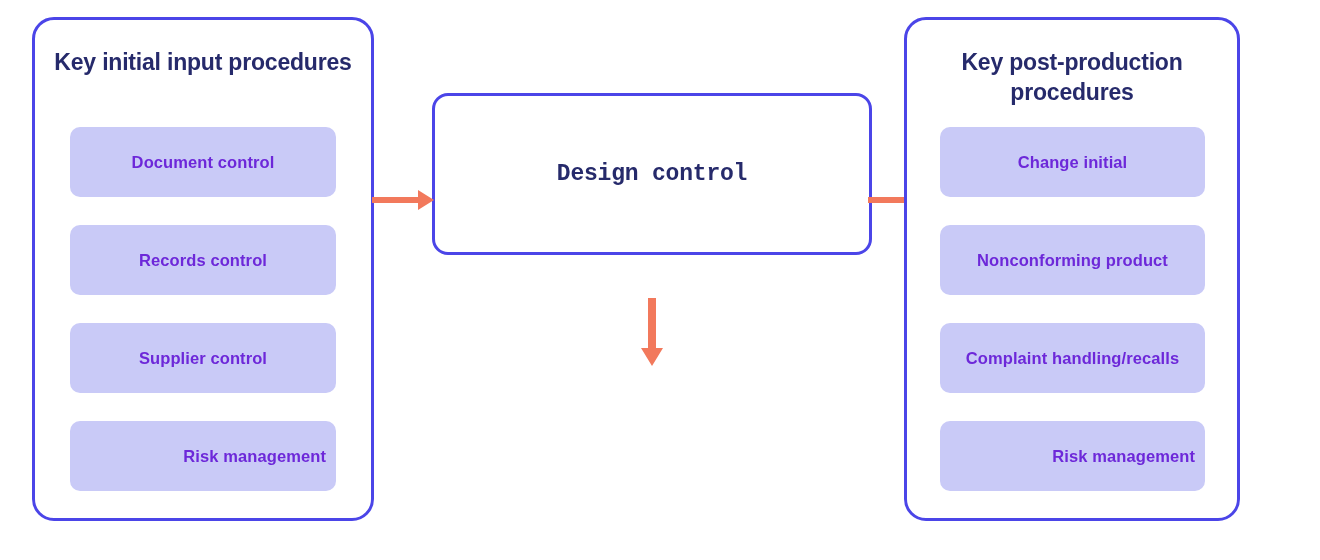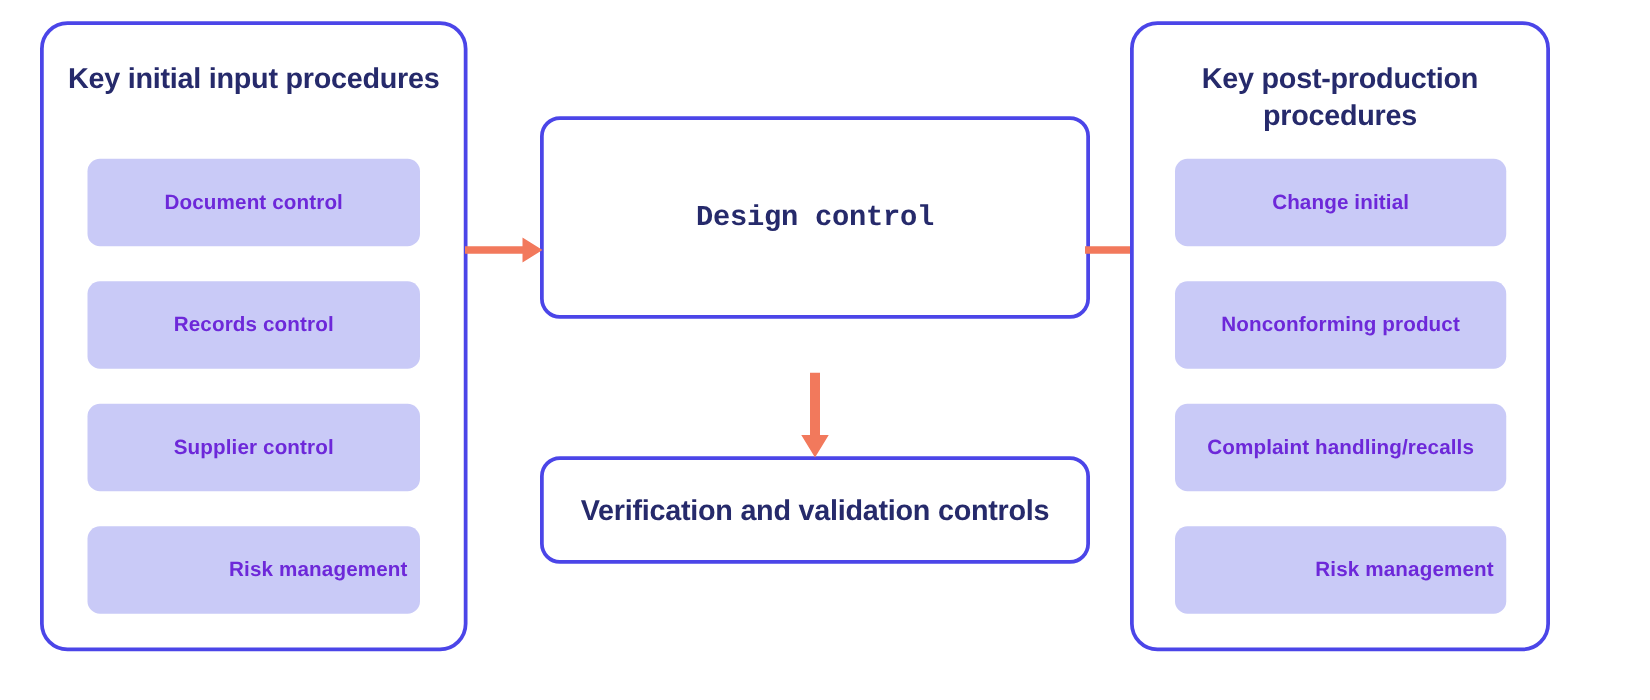--- a/index.html
+++ b/index.html
@@ -129,23 +129,20 @@
       <div class="chip">
         <span class="chip-label">Risk management</span>
       </div>
     </div>
   </div>
 
   <div id="box-design" class="center-box">
     <span class="center-label">Design control</span>
   </div>
 
-  <div id="box-verification" class="center-box">
-    <span class="center-label">Verification and validation controls</span>
-  </div>
 
   <div id="arrow-left-to-design" class="arrow">
     <svg width="64" height="28" viewBox="0 0 64 28" aria-hidden="true">
       <path d="M0 11 H46 V4 L62 14 L46 24 V17 H0 Z" fill="#f2795c"></path>
     </svg>
   </div>
 
   <div id="arrow-design-to-right" class="arrow">
     <svg width="68" height="28" viewBox="0 0 68 28" aria-hidden="true">
       <path d="M0 11 H50 V4 L66 14 L50 24 V17 H0 Z" fill="#f2795c"></path>

